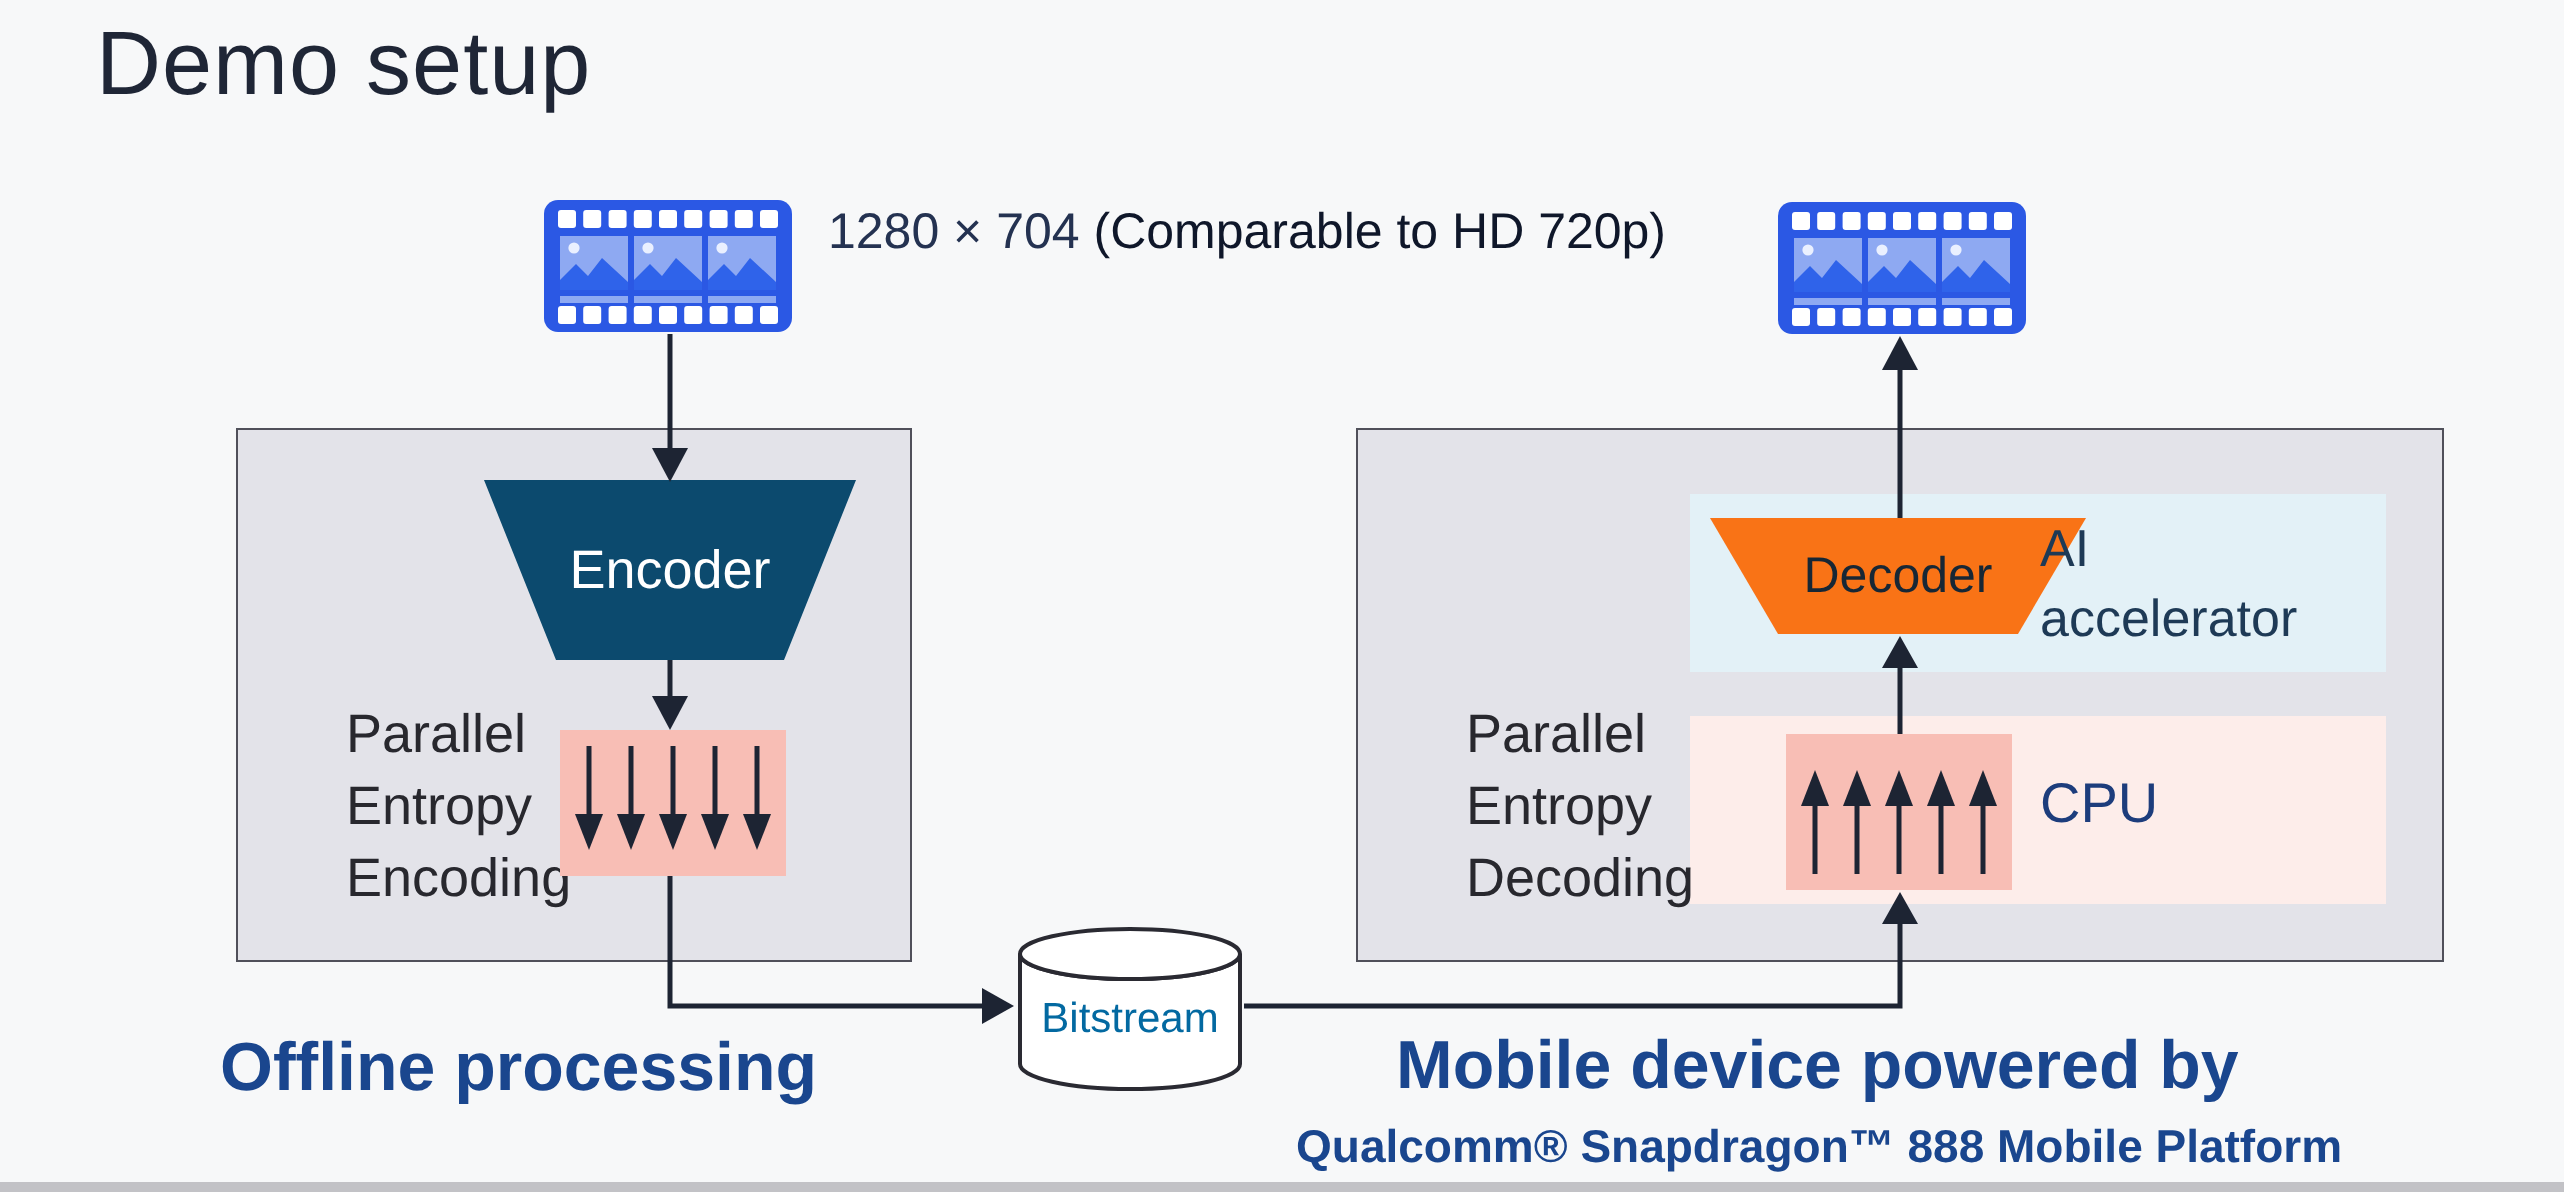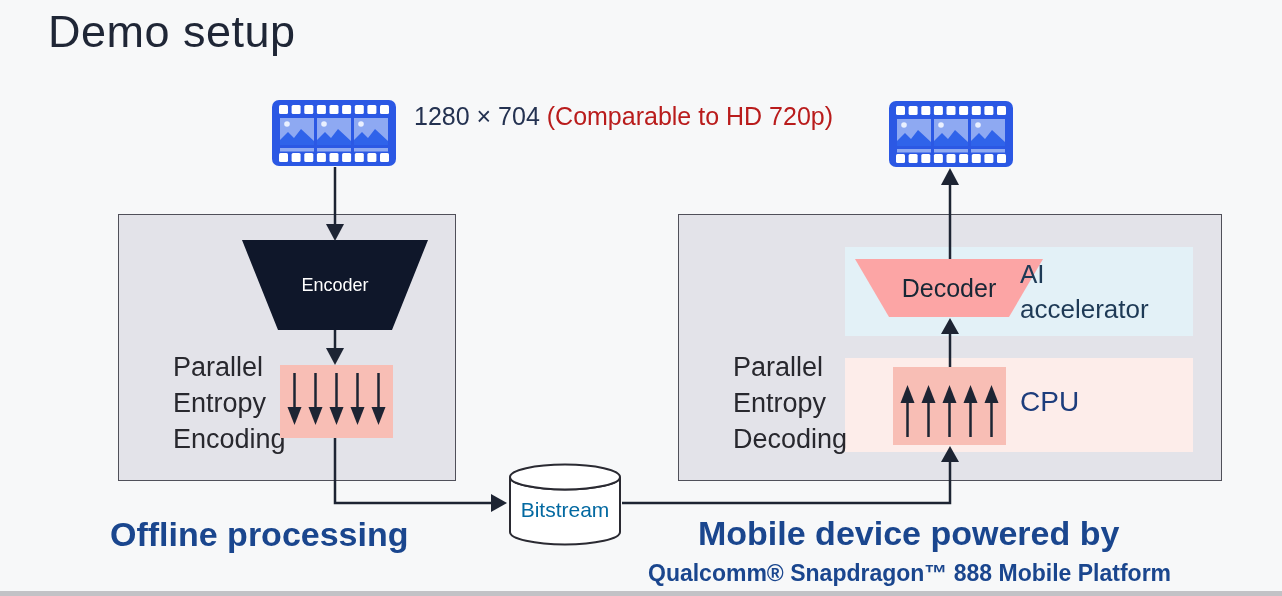--- a/index.html
+++ b/index.html
@@ -8,36 +8,36 @@
     background:#f7f8f9;
     font-family:"Liberation Sans", sans-serif;
     color:#1f2636;
   }
   .abs{position:absolute;}
   .page-title{
     left:48px;top:6px;font-size:45px;font-weight:500;letter-spacing:.5px;color:#1f2636;
   }
   .res-label{left:414px;top:102px;font-size:25px;white-space:nowrap;}
   .res-value{color:#243251;}
-  .res-note{color:#b91c1c;}
+  .res-note{color:#0f172a;}
 
   .gray-box{
     background:#e3e3e9;border:1.5px solid #50505a;box-sizing:border-box;
   }
   .box-left{left:118px;top:214px;width:338px;height:267px;}
   .box-right{left:678px;top:214px;width:544px;height:267px;}
 
   .trapezoid{display:flex;align-items:center;justify-content:center;}
   .encoder{
-    left:242px;top:240px;width:186px;height:90px;background:#0f172a;
+    left:242px;top:240px;width:186px;height:90px;background:#0c4a6e;
     clip-path:polygon(0 0,100% 0,150px 100%,36px 100%);
-    color:#ffffff;font-size:18px;
+    color:#ffffff;font-size:27px;
   }
   .decoder{
-    left:855px;top:259px;width:188px;height:58px;background:#fca5a5;
+    left:855px;top:259px;width:188px;height:58px;background:#f97316;
     clip-path:polygon(0 0,100% 0,154px 100%,34px 100%);
     color:#172735;font-size:25px;
   }
   .sub-panel-ai{left:845px;top:247px;width:348px;height:89px;background:#e3f1f7;}
   .sub-panel-cpu{left:845px;top:358px;width:348px;height:94px;background:#fdedea;}
 
   .pink-box{background:#f8beb5;}
   .pink-left{left:280px;top:365px;width:113px;height:73px;}
   .pink-right{left:893px;top:367px;width:113px;height:78px;}
 

